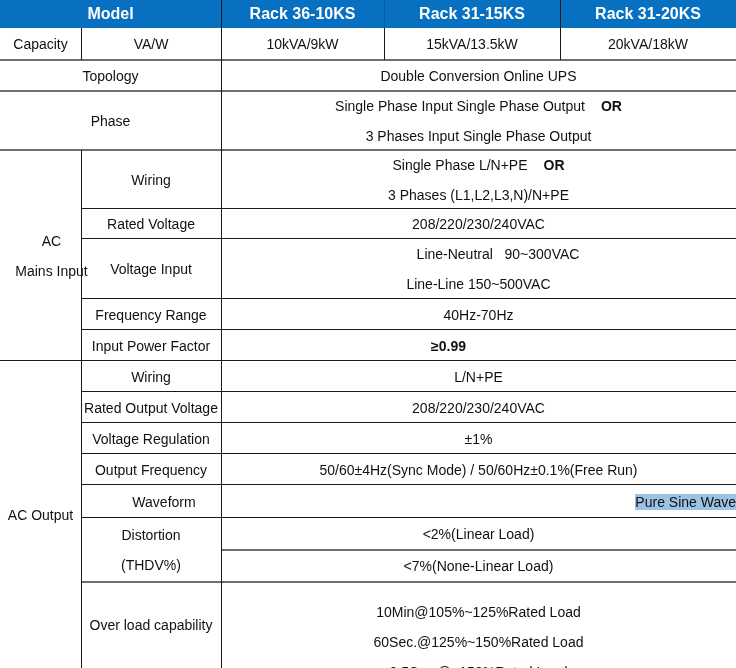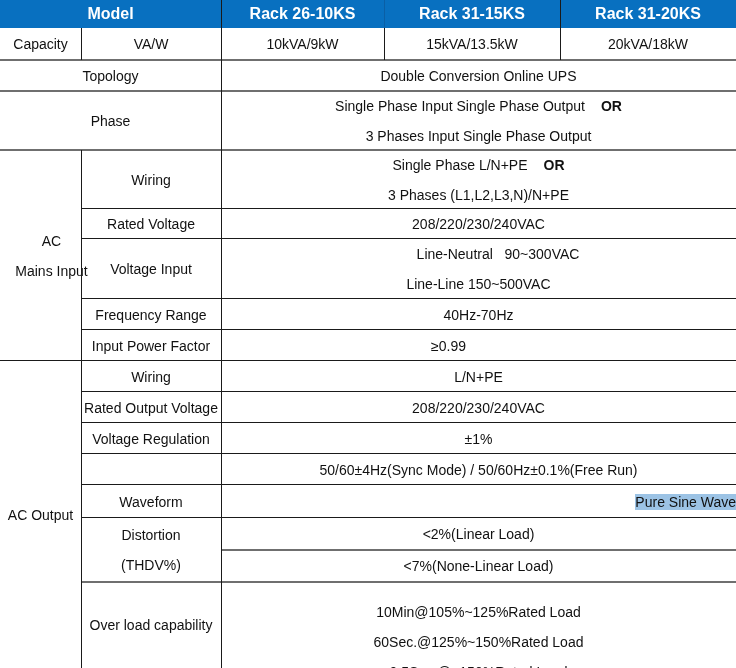--- a/index.html
+++ b/index.html
@@ -14,21 +14,21 @@
   .sub { line-height: 30px; white-space: nowrap; }
   .or { font-weight: bold; margin-left: 16px; }
   .hl { background: #9cc3e5; }
 </style>
 </head>
 <body>
 
 <div class="sheet">
 
   <div class="cell hdr" style="left:0;top:0;width:221px;height:28px;">Model</div>
-  <div class="cell hdr" style="left:221px;top:0;width:163px;height:28px;">Rack 26-10KS</div>
+  <div class="cell hdr" style="left:221px;top:0;width:163px;height:28px;">Rack 36-10KS</div>
   <div class="cell hdr" style="left:384px;top:0;width:176px;height:28px;">Rack 31-15KS</div>
   <div class="cell hdr" style="left:560px;top:0;width:176px;height:28px;">Rack 31-20KS</div>
 
   <div class="cell" style="left:0;top:28px;width:81px;height:32px;">Capacity</div>
   <div class="cell" style="left:81px;top:28px;width:140px;height:32px;">VA/W</div>
   <div class="cell" style="left:221px;top:28px;width:163px;height:32px;">10kVA/9kW</div>
   <div class="cell" style="left:384px;top:28px;width:176px;height:32px;">15kVA/13.5kW</div>
   <div class="cell" style="left:560px;top:28px;width:176px;height:32px;">20kVA/18kW</div>
 
   <div class="cell" style="left:0;top:60px;width:221px;height:31px;">Topology</div>
@@ -57,36 +57,37 @@
   <div class="cell" style="left:81px;top:239px;width:140px;height:60px;">Voltage Input</div>
   <div class="cell" style="left:221px;top:239px;width:515px;height:60px;">
     <div class="sub" style="white-space:pre;margin-left:39px;">Line-Neutral   90~300VAC</div>
     <div class="sub">Line-Line 150~500VAC</div>
   </div>
 
   <div class="cell" style="left:81px;top:299px;width:140px;height:31px;">Frequency Range</div>
   <div class="cell" style="left:221px;top:299px;width:515px;height:31px;">40Hz-70Hz</div>
 
   <div class="cell" style="left:81px;top:330px;width:140px;height:31px;text-align:right;">Input Power Factor</div>
-  <div class="cell" style="left:221px;top:330px;width:455px;height:31px;">≥0.99</div>
+  <div class="cell" style="left:221px;top:330px;width:455px;height:31px;font-weight:bold;">≥0.99</div>
 
   <div class="cell" style="left:0;top:361px;width:81px;height:307px;">AC Output</div>
 
   <div class="cell" style="left:81px;top:361px;width:140px;height:31px;">Wiring</div>
   <div class="cell" style="left:221px;top:361px;width:515px;height:31px;">L/N+PE</div>
 
   <div class="cell" style="left:81px;top:392px;width:140px;height:31px;">Rated Output Voltage</div>
   <div class="cell" style="left:221px;top:392px;width:515px;height:31px;">208/220/230/240VAC</div>
 
   <div class="cell" style="left:81px;top:423px;width:140px;height:31px;">Voltage Regulation</div>
   <div class="cell" style="left:221px;top:423px;width:515px;height:31px;">±1%</div>
 
+  <div class="cell" style="left:81px;top:454px;width:140px;height:31px;">Output Frequency</div>
   <div class="cell" style="left:221px;top:454px;width:515px;height:31px;">50/60±4Hz(Sync Mode) / 50/60Hz±0.1%(Free Run)</div>
 
-  <div class="cell" style="left:81px;top:485px;width:140px;height:33px;">Waveform</div>
+  <div class="cell" style="left:94px;top:485px;width:140px;height:33px;">Waveform</div>
   <div class="cell" style="left:221px;top:485px;width:515px;height:33px;align-items:flex-end;">
     <span class="hl">Pure Sine Wave</span>
   </div>
 
   <div class="cell" style="left:81px;top:518px;width:140px;height:64px;">
     <div class="sub">Distortion</div>
     <div class="sub">(THDV%)</div>
   </div>
   <div class="cell" style="left:221px;top:518px;width:515px;height:32px;">&lt;2%(Linear Load)</div>
   <div class="cell" style="left:221px;top:550px;width:515px;height:32px;">&lt;7%(None-Linear Load)</div>

